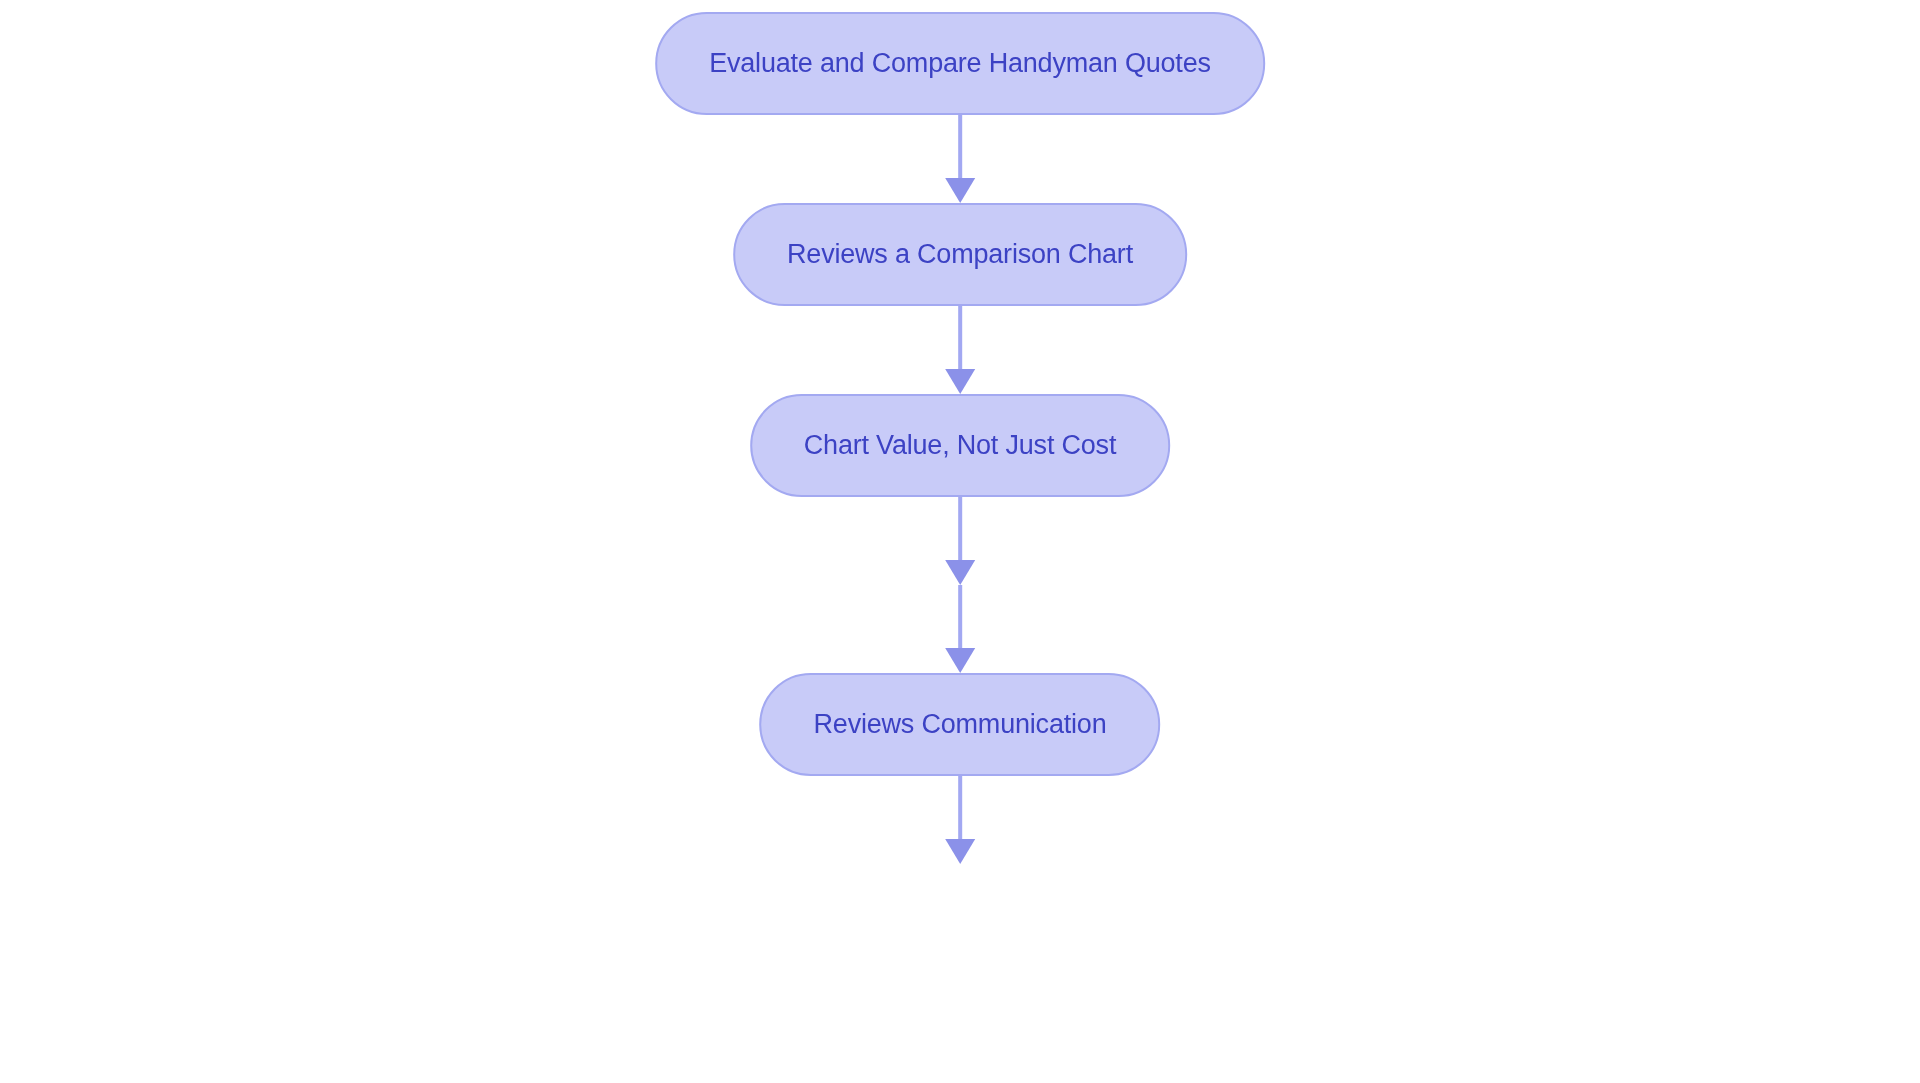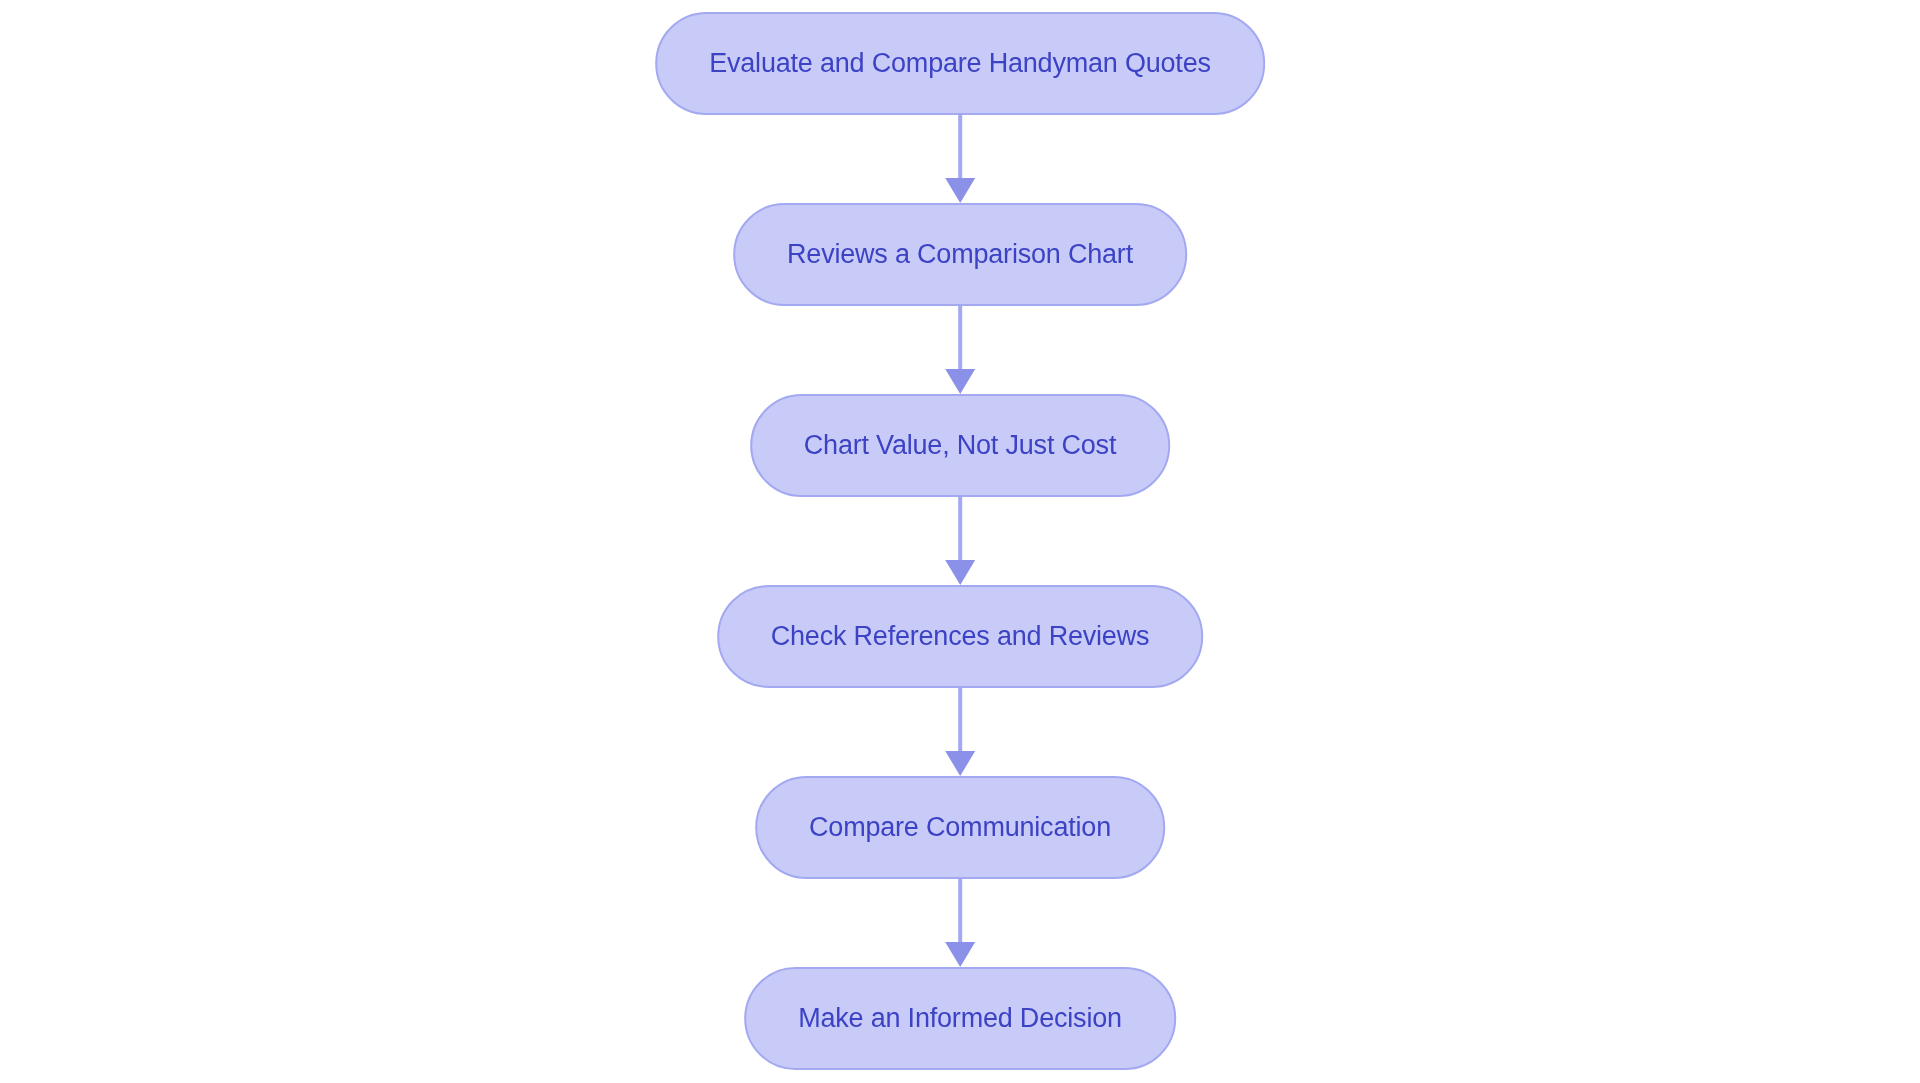--- a/index.html
+++ b/index.html
@@ -79,30 +79,28 @@
       <div class="head"></div>
     </div>
 
     <div class="node">Chart Value, Not Just Cost</div>
 
     <div class="arrow">
       <div class="line"></div>
       <div class="head"></div>
     </div>
 
-    <div class="node">Check References and Reviews</div>
 
     <div class="arrow">
       <div class="line"></div>
       <div class="head"></div>
     </div>
 
-    <div class="node">Compare Communication</div>
+    <div class="node">Reviews Communication</div>
 
     <div class="arrow">
       <div class="line"></div>
       <div class="head"></div>
     </div>
 
-    <div class="node">Make an Informed Decision</div>
 
   </div>
 </div>
 
 </body></html>

